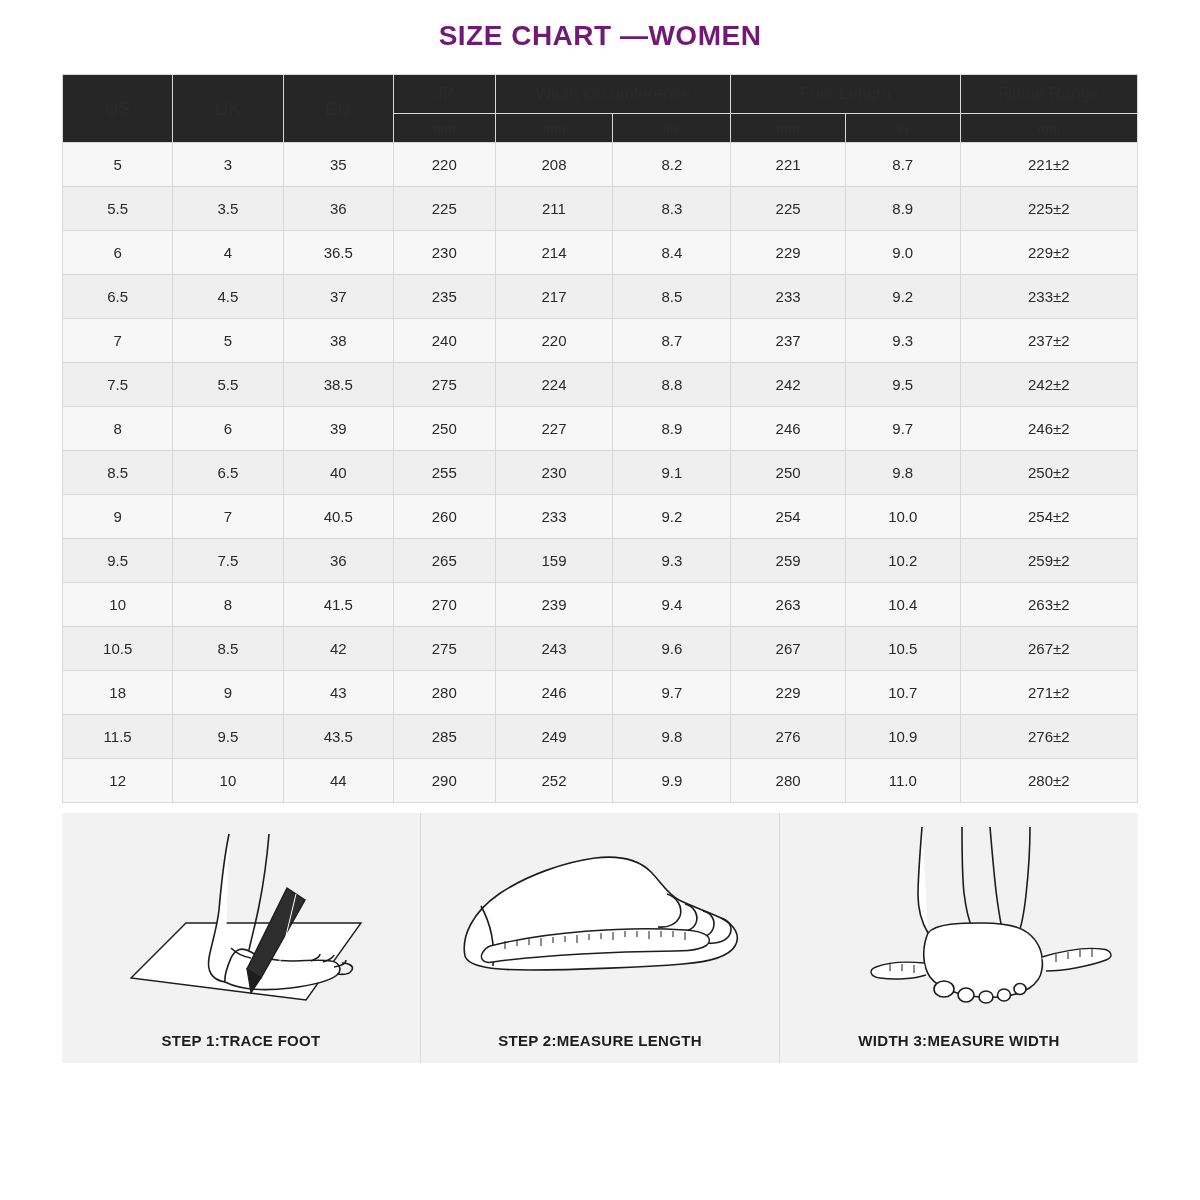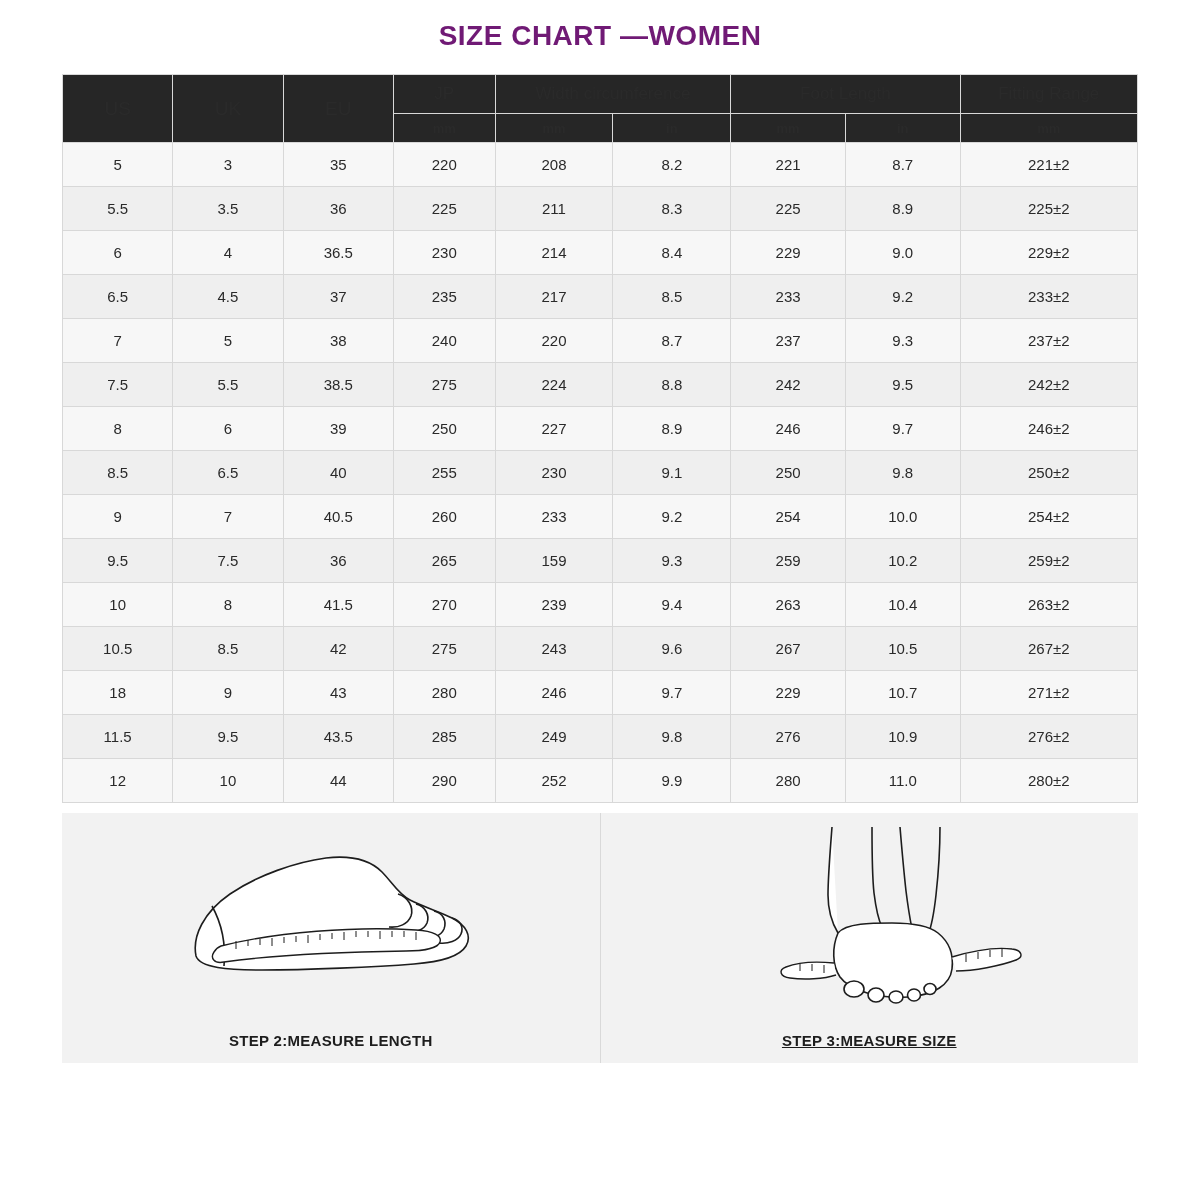--- a/index.html
+++ b/index.html
@@ -90,21 +90,20 @@
     position: relative;
     display: flex;
     flex-direction: column;
     align-items: center;
     justify-content: flex-end;
     padding-bottom: 14px;
     box-sizing: border-box;
   }
   .step + .step {
     border-left: 1px solid #d9d9d9;
-    text-decoration: underline;
   }
   .step .art {
     flex: 1 1 auto;
     display: flex;
     align-items: center;
     justify-content: center;
     width: 100%;
   }
   .step .caption {
     font-size: 15px;
@@ -320,20 +319,45 @@
             <td>280</td>
             <td>11.0</td>
             <td>280±2</td>
           </tr>
         </tbody>
     </table>
   </div>
 
   <div class="steps">
 
+    <div class="step">
+      <div class="art">
+        <svg width="300" height="185" viewBox="0 0 300 185" fill="none" stroke="#1d1d1d" stroke-width="1.6">
+
+          <polygon points="40,150 95,95 270,95 215,172" fill="#ffffff" stroke="#1d1d1d" stroke-width="1.4"></polygon>
+
+          <path d="M138,6 C132,35 130,60 128,82 C126,100 120,118 118,130 C116,142 120,152 134,154" fill="#ffffff"></path>
+          <path d="M178,6 C176,30 172,58 168,78 C164,98 160,112 158,122" fill="none"></path>
+
+          <path d="M134,154 C150,162 175,163 200,160 C222,157 240,152 246,147 C252,142 248,134 240,133 C228,131 214,133 200,133 C186,133 170,130 160,124 C150,118 144,122 140,130 C137,137 133,146 134,154 Z" fill="#ffffff"></path>
+
+          <path d="M246,146 c7,1 13,0 15,-4 c2,-4 -3,-7 -10,-7"></path>
+          <path d="M243,139 c7,-1 12,-3 12,-7"></path>
+          <path d="M232,134 c6,-2 10,-4 11,-7"></path>
+          <path d="M220,133 c5,-2 9,-4 9,-7"></path>
+
+          <path d="M140,120 c6,6 14,9 20,10"></path>
+
+          <polygon points="196,60 214,72 170,150 156,141" fill="#2e2e2e" stroke="#1d1d1d" stroke-width="1.4"></polygon>
+          <polygon points="156,141 170,150 160,165" fill="#1d1d1d" stroke="#1d1d1d" stroke-width="1.2"></polygon>
+          <line x1="205" y1="66" x2="186" y2="145" stroke="#ffffff" stroke-width="1"></line>
+        </svg>
+      </div>
+      <div class="caption">STEP 1:TRACE FOOT</div>
+    </div>
 
     <div class="step">
       <div class="art">
         <svg width="330" height="185" viewBox="0 0 330 185" fill="none" stroke="#1d1d1d" stroke-width="1.6">
 
           <path d="M30,128 C26,108 38,84 64,66 C92,47 130,34 160,30 C186,27 205,33 216,44 C226,54 232,66 244,72 C258,79 274,84 286,90 C300,97 306,108 300,118 C294,128 274,134 248,136 C210,139 140,142 96,142 C62,142 34,140 30,128 Z" fill="#ffffff"></path>
 
           <path d="M286,90 c8,2 12,9 9,16 c-3,7 -13,10 -22,9"></path>
           <path d="M268,83 c9,2 13,10 10,18 c-3,7 -12,10 -21,9"></path>
           <path d="M250,76 c9,2 14,11 11,19 c-3,7 -12,10 -21,9"></path>
@@ -388,17 +412,17 @@
             <line x1="262" y1="131" x2="262" y2="139"></line>
             <line x1="274" y1="129" x2="274" y2="136"></line>
             <line x1="286" y1="127" x2="286" y2="134"></line>
             <line x1="298" y1="126" x2="298" y2="134"></line>
             <line x1="96" y1="141" x2="96" y2="148"></line>
             <line x1="108" y1="141" x2="108" y2="148"></line>
             <line x1="120" y1="142" x2="120" y2="150"></line>
           </g>
         </svg>
       </div>
-      <div class="caption">STEP 3:MEASURE SIZE</div>
+      <div class="caption">WIDTH 3:MEASURE WIDTH</div>
     </div>
 
   </div>
 </div>
 
 </body></html>

